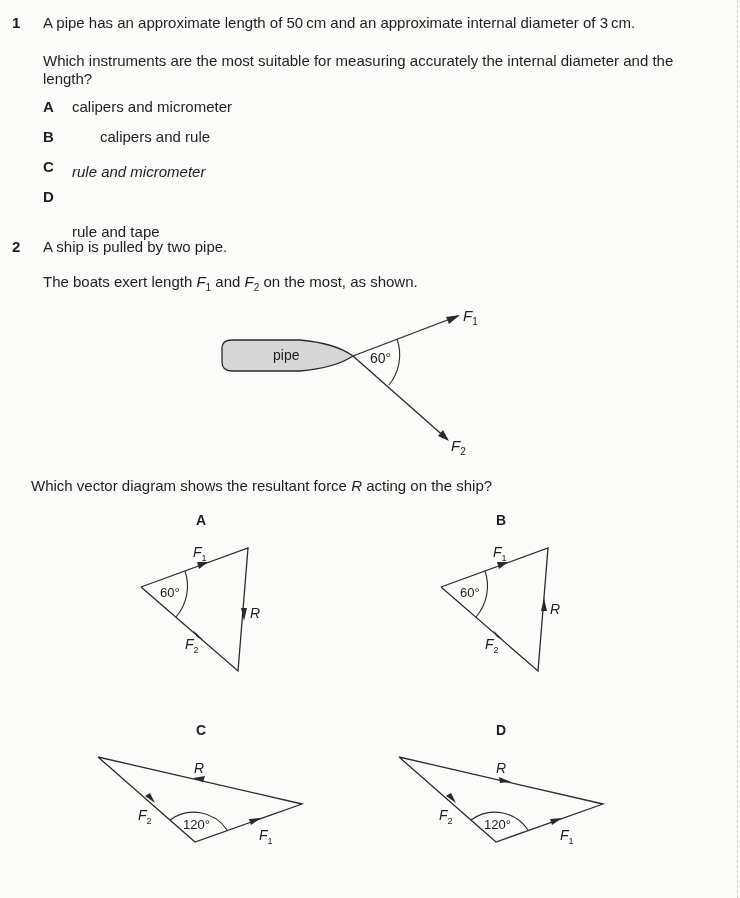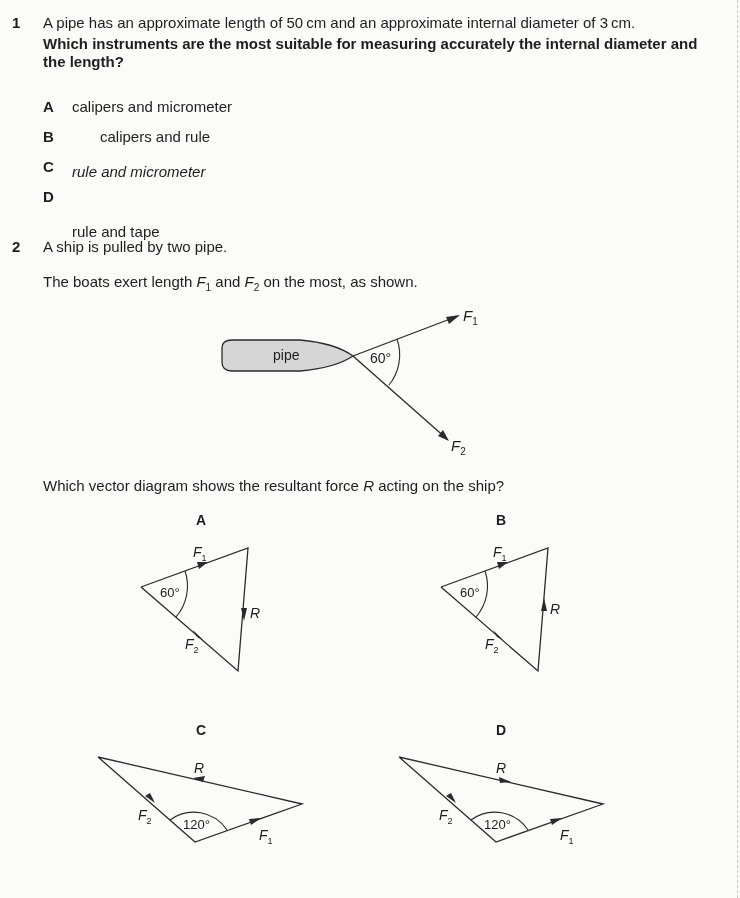--- a/index.html
+++ b/index.html
@@ -13,21 +13,21 @@
   .diag-label { font-weight:bold; font-size:14px; }
 </style>
 </head>
 <body>
 
 <div class="perf"></div>
 
 <div>
   <span class="abs qnum" style="left:12px;top:14px;">1</span>
   <span class="abs txt" style="left:43px;top:14px;width:680px;">A pipe has an approximate length of 50 cm and an approximate internal diameter of 3 cm.</span>
-  <span class="abs txt" style="left:43px;top:35px;width:660px;font-weight:bold;">Which instruments are the most suitable for measuring accurately the internal diameter and the length?</span>
+  <span class="abs txt" style="left:43px;top:52px;width:660px;">Which instruments are the most suitable for measuring accurately the internal diameter and the length?</span>
 
   <div class="abs" style="left:43px;top:98px;">
     <span class="opt-letter">A</span>
     <span class="txt abs" style="left:29px;top:0;white-space:nowrap;">calipers and micrometer</span>
   </div>
   <div class="abs" style="left:43px;top:128px;">
     <span class="opt-letter">B</span>
     <span class="txt abs" style="left:29px;top:0;white-space:nowrap;margin-left:28px;">calipers and rule</span>
   </div>
   <div class="abs" style="left:43px;top:158px;">
@@ -53,21 +53,21 @@
     <polygon points="460,315 446,317 449,324" fill="#2a2a2a"></polygon>
     <line x1="353" y1="356" x2="447" y2="439" stroke="#2a2a2a" stroke-width="1.3"></line>
     <polygon points="449,441 438,436 443,430" fill="#2a2a2a"></polygon>
     <path d="M397,339 A48,48 0 0 1 389,385" fill="none" stroke="#2a2a2a" stroke-width="1.1"></path>
   </svg>
   <span class="abs" style="left:273px;top:347px;font-size:14px;">pipe</span>
   <span class="abs" style="left:370px;top:350px;font-size:14px;">60°</span>
   <span class="abs" style="left:463px;top:307px;font-size:15px;font-style:italic;"><span>F</span><sub style="font-size:10px;font-style:normal;">1</sub></span>
   <span class="abs" style="left:451px;top:437px;font-size:15px;font-style:italic;"><span>F</span><sub style="font-size:10px;font-style:normal;">2</sub></span>
 
-  <div class="abs txt" style="left:43px;top:477px;white-space:nowrap;">
+  <div class="abs txt" style="left:31px;top:477px;white-space:nowrap;">
     <span>Which vector diagram shows the resultant force </span><i>R</i><span> acting on the ship?</span>
   </div>
 
   <svg class="abs" style="left:0;top:0;" width="740" height="898">
 
     <g>
       <polyline points="141,587 248,548 238,671 141,587" fill="none" stroke="#2a2a2a" stroke-width="1.3"></polyline>
       <polygon points="208,562 197,562 199,569" fill="#2a2a2a"></polygon>
       <polygon points="244,621 241,608 247,608" fill="#2a2a2a"></polygon>
       <polygon points="203,640 193,630 197,637" fill="#2a2a2a"></polygon>

